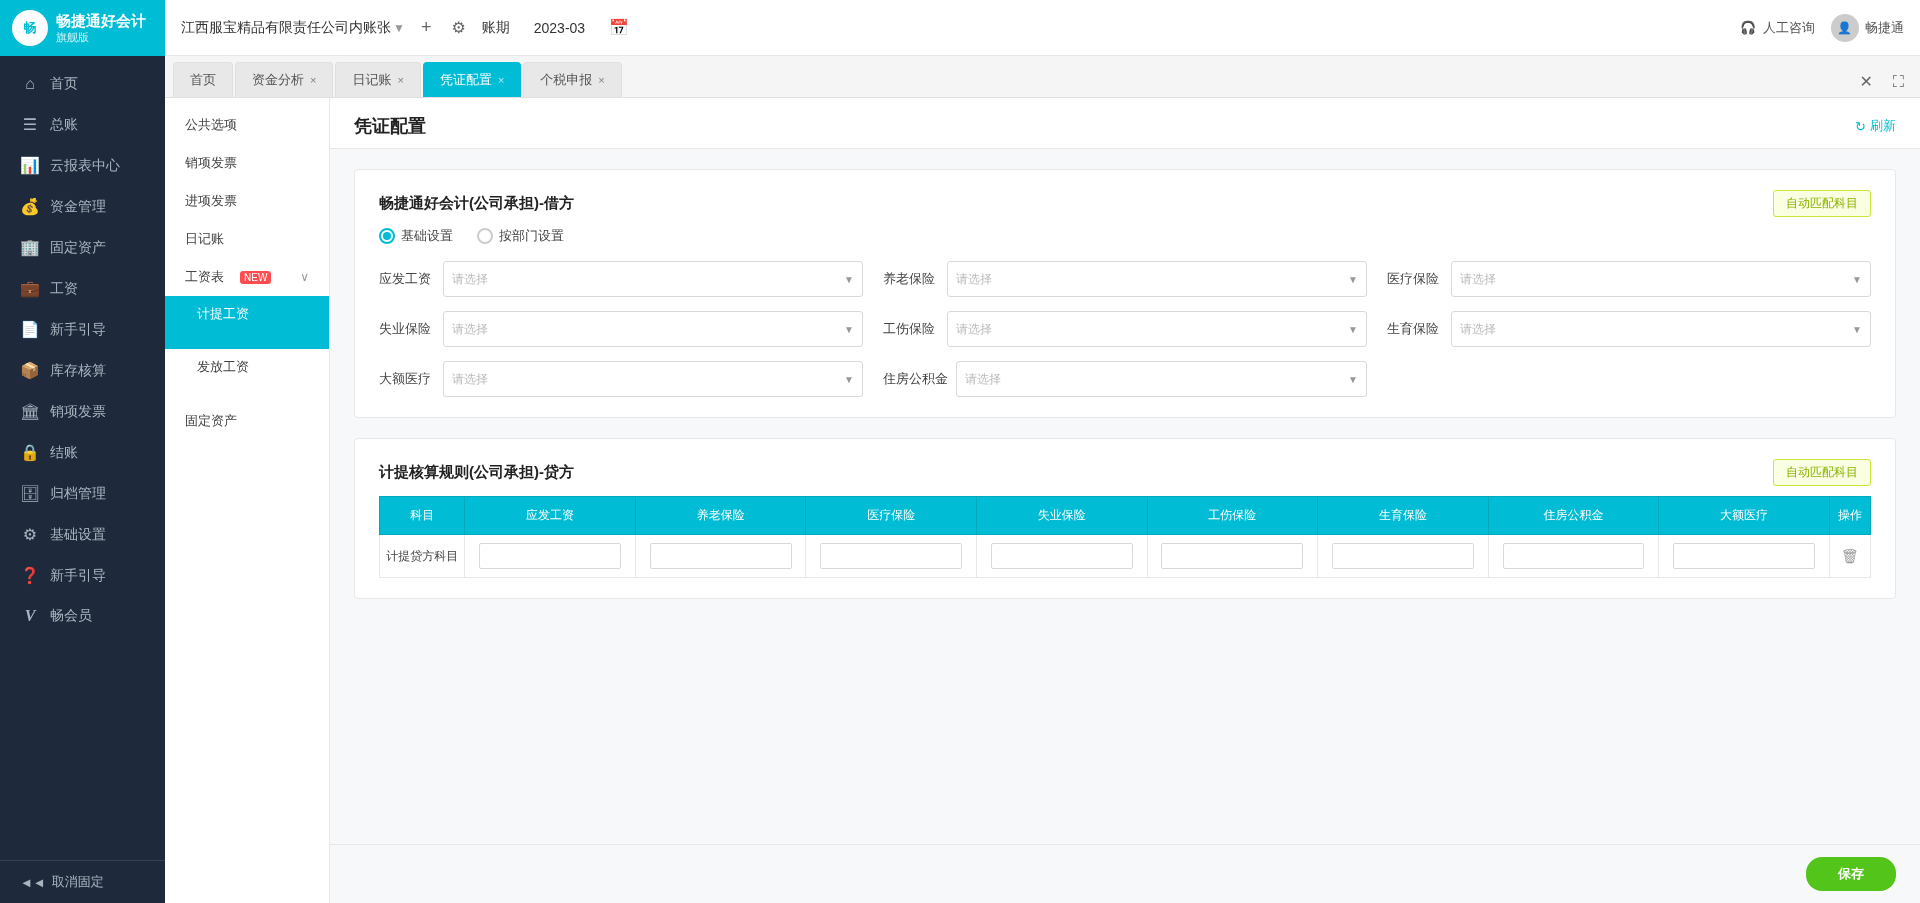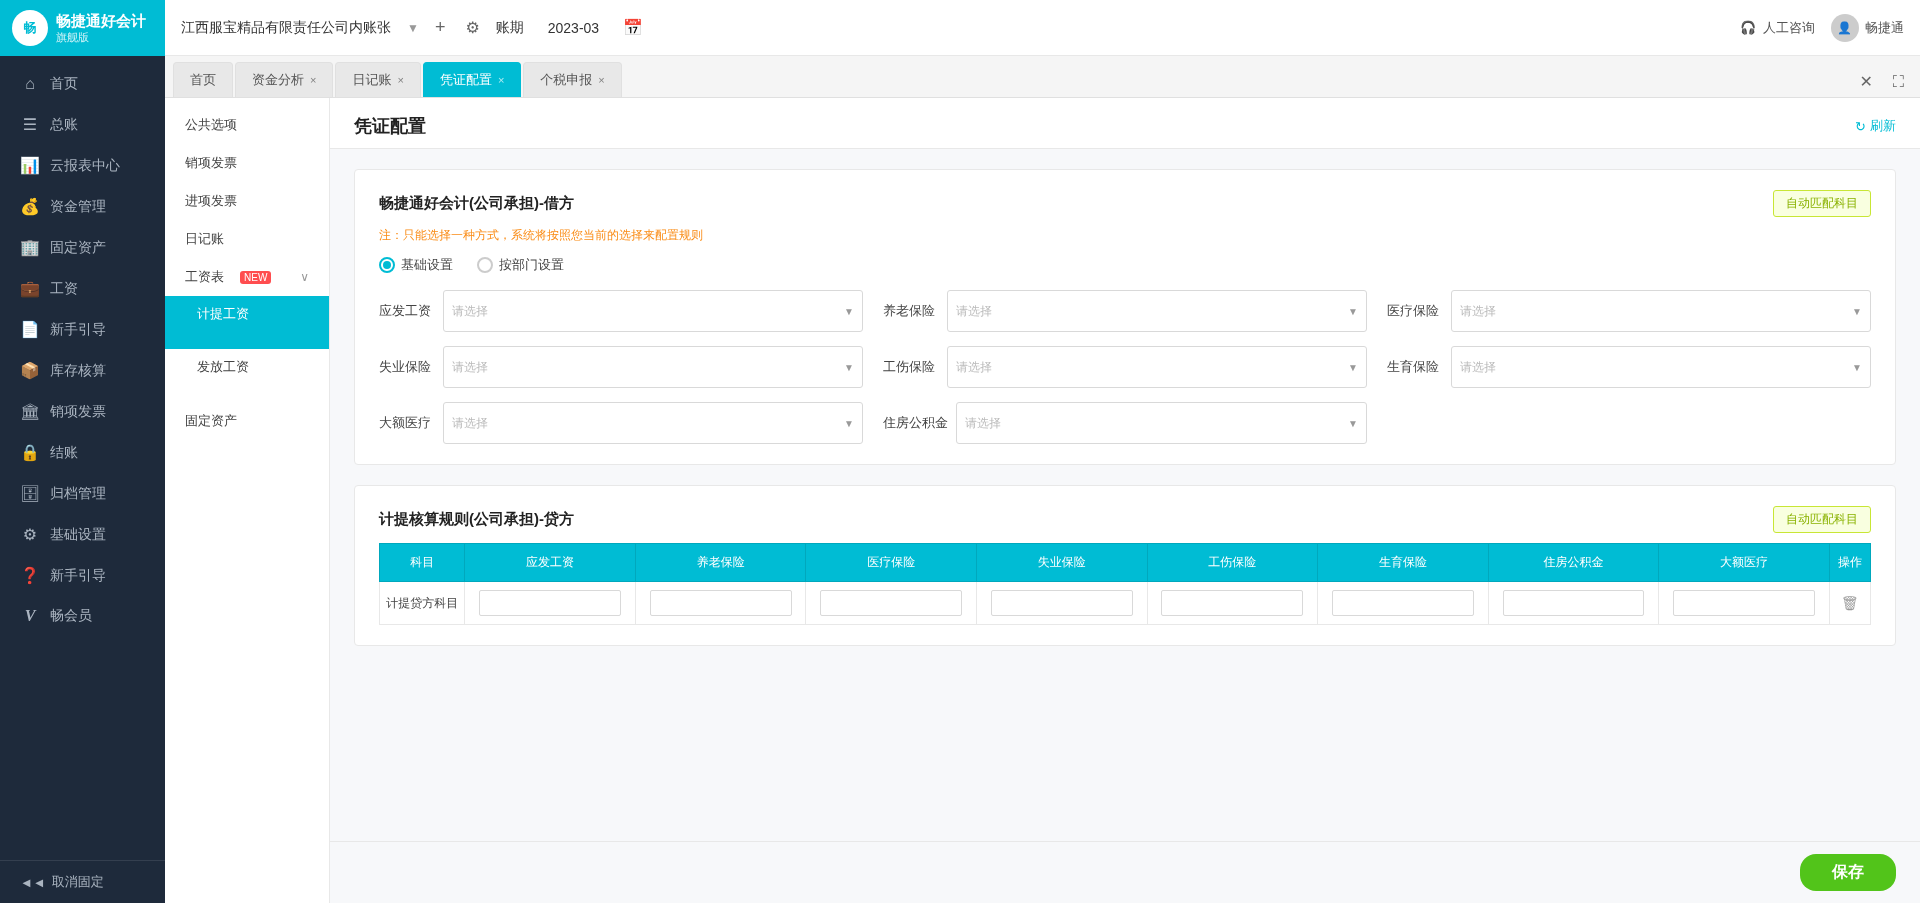--- a/index.html
+++ b/index.html
@@ -59,21 +59,21 @@
     .topbar {
       height: 56px;
       background: #fff;
       border-bottom: 1px solid #e8e8e8;
       display: flex;
       align-items: center;
       padding: 0 16px;
       gap: 12px;
     }
     .company-selector {
-      display: flex; align-items: center; gap: 16px;
+      display: flex; align-items: center; gap: 2px;
       font-size: 14px; color: #333; cursor: pointer;
     }
     .company-arrow { color: #999; font-size: 12px; }
     .topbar-add { font-size: 18px; color: #666; cursor: pointer; padding: 4px; }
     .topbar-gear { font-size: 16px; color: #666; cursor: pointer; padding: 4px; }
     .topbar-period { font-size: 14px; color: #333; display: flex; align-items: center; gap: 24px; }
     .topbar-cal { color: #00bcd4; font-size: 16px; cursor: pointer; }
     .topbar-right { margin-left: auto; display: flex; align-items: center; gap: 16px; }
     .topbar-service { display: flex; align-items: center; gap: 6px; font-size: 13px; color: #555; cursor: pointer; }
     .topbar-user { display: flex; align-items: center; gap: 6px; font-size: 13px; color: #555; cursor: pointer; }
@@ -220,21 +220,21 @@
     .form-grid {
       display: grid;
       grid-template-columns: repeat(3, 1fr);
       gap: 14px 20px;
     }
     .form-field {
       display: flex; align-items: center; gap: 8px;
     }
     .form-label { font-size: 13px; color: #444; white-space: nowrap; min-width: 56px; }
     .form-select {
-      flex: 1; height: 42px;
+      flex: 1; height: 36px;
       border: 1px solid #d9d9d9; border-radius: 3px;
       display: flex; align-items: center; justify-content: space-between;
       padding: 12px 8px; font-size: 12px; color: #bbb;
       background: #fff; cursor: pointer;
     }
     .form-select-arrow { color: #999; font-size: 10px; }
 
     
     .table-wrapper { overflow-x: auto; }
     .data-table { width: 100%; border-collapse: collapse; font-size: 12px; }
@@ -263,21 +263,21 @@
       background: #f7f8fa;
       display: flex; justify-content: flex-end;
       border-top: 1px solid #e8e8e8;
     }
     .save-btn {
       background: #52c41a;
       color: #fff;
       border: none;
       padding: 8px 32px;
       border-radius: 16px;
-      font-size: 16px;
+      font-size: 13px;
       cursor: pointer;
       font-weight: bold;
     }
 
     
     ::-webkit-scrollbar { width: 6px; height: 6px; }
     ::-webkit-scrollbar-track { background: #f0f0f0; }
     ::-webkit-scrollbar-thumb { background: #ccc; border-radius: 3px; }
   </style>
 </head>
@@ -453,21 +453,20 @@
         </div>
       </div>
 
       <div class="page-content">
 
         <div class="section-card">
           <div class="section-title">
             <span>畅捷通好会计(公司承担)-借方</span>
             <button class="auto-match-btn">自动匹配科目</button>
           </div>
-          <div class="warning-text">注：只能选择一种方式，系统将按照您当前的选择来配置规则</div>
           <div class="radio-group">
             <div class="radio-item">
               <div class="radio-circle checked">
                 <div class="radio-dot"></div>
               </div>
               <span>基础设置</span>
             </div>
             <div class="radio-item">
               <div class="radio-circle"></div>
               <span>按部门设置</span>

